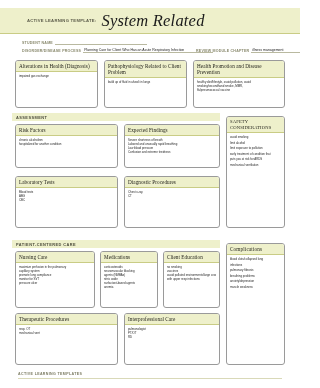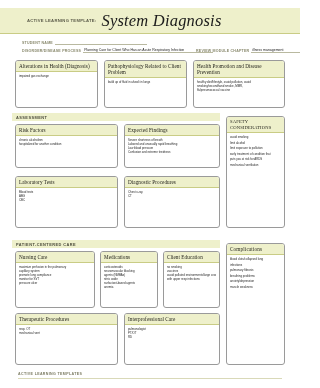--- a/index.html
+++ b/index.html
@@ -124,21 +124,21 @@
     color: #7c7c63; text-transform: uppercase;
   }
 </style>
 </head>
 <body>
 
 <div class="page">
 
   <div class="header-band">
     <span class="alt-label">Active Learning Template:</span>
-    <span class="title">System Diagnosis</span>
+    <span class="title">System Related</span>
   </div>
 
   <div class="info">
     <div class="info-row r1">
       <span class="info-label">Student Name</span>
       <span class="rule rule-a">
         <span class="hand"></span>
       </span>
     </div>
     <div class="info-row r2">

